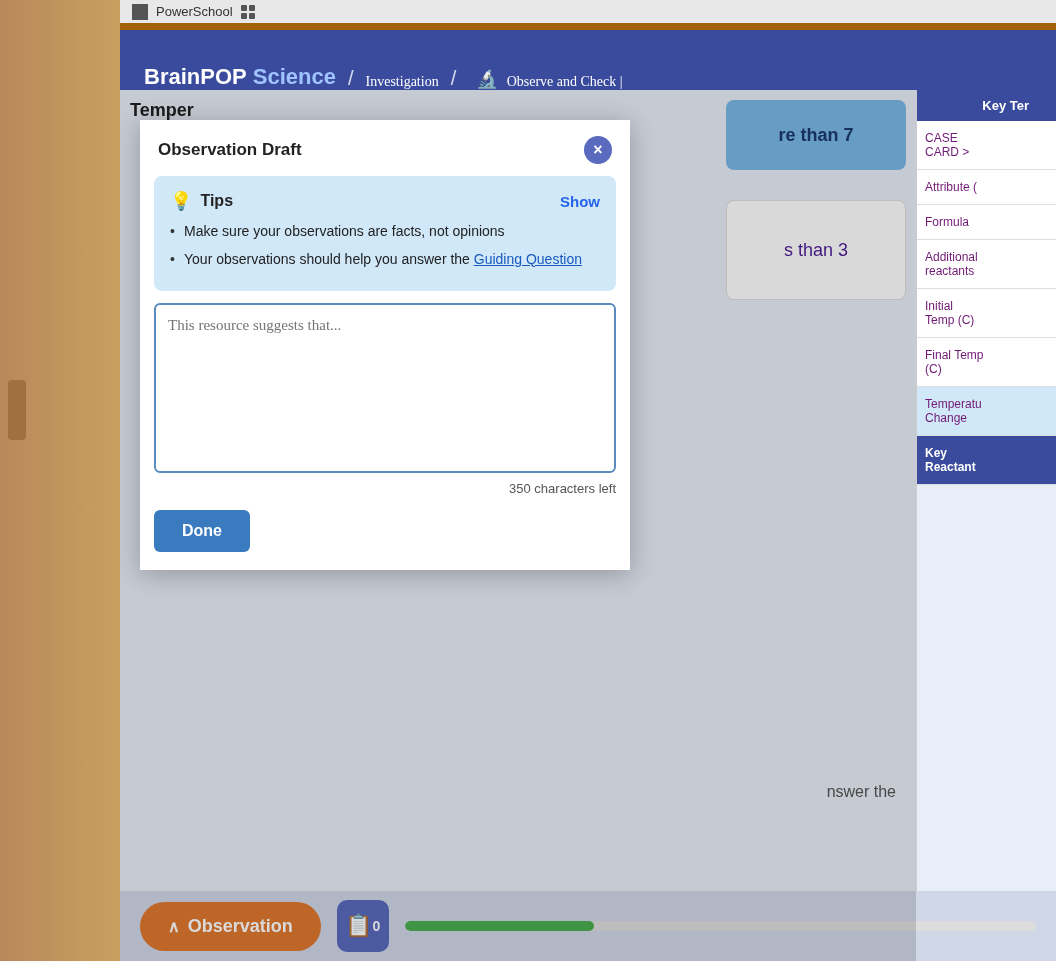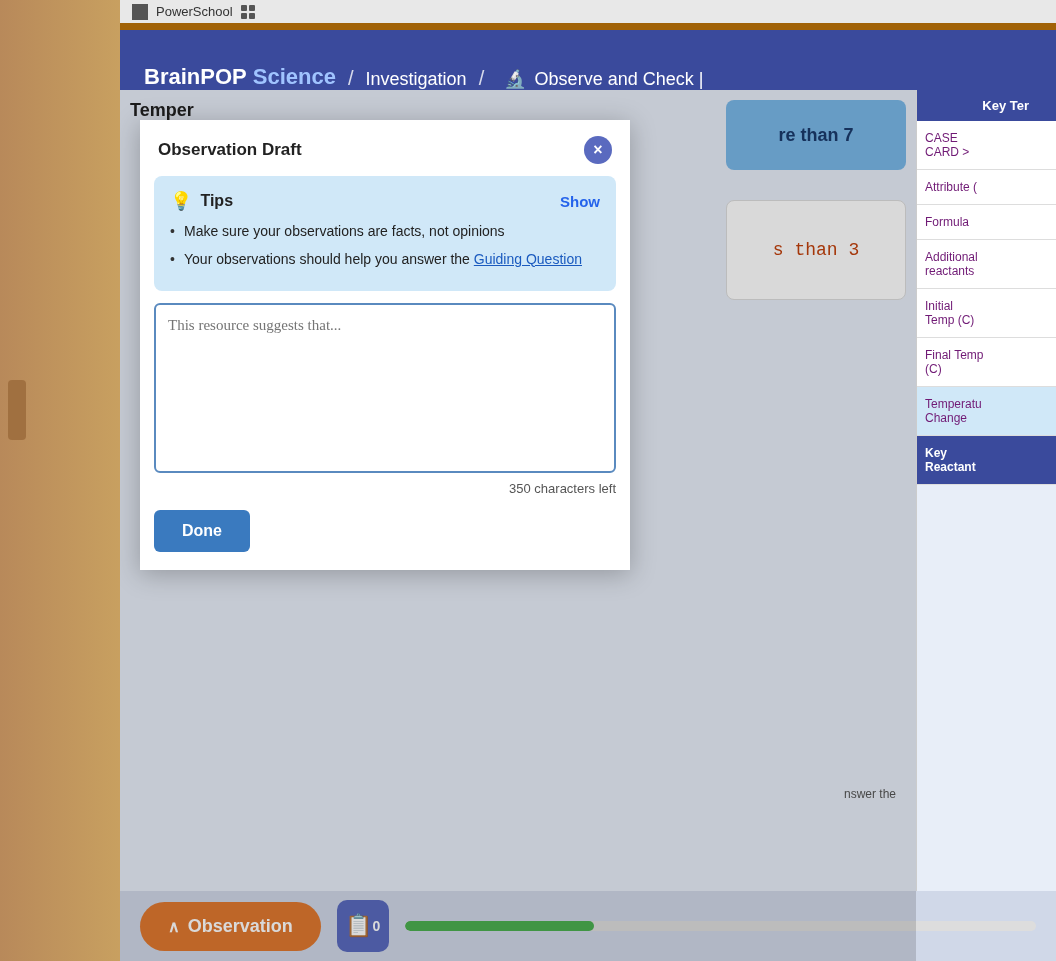--- a/index.html
+++ b/index.html
@@ -75,21 +75,22 @@
       color: #a0c4ff;
     }
     .breadcrumb-sep {
       color: white;
       font-size: 20px;
       margin: 0 12px;
       opacity: 0.8;
     }
     .breadcrumb-item {
       color: white;
-      font-size: 18px;
+      font-size: 14px;
+      font-family: Liberation Serif, serif;
     }
     .breadcrumb-icon {
       margin: 0 8px;
       color: #90c4f8;
       font-size: 18px;
     }
 
     
     .main-content {
       display: flex;
@@ -134,33 +135,32 @@
       border: 1px solid #ddd;
       border-radius: 8px;
       padding: 16px 20px;
       width: 180px;
       height: 100px;
       display: flex;
       align-items: center;
       justify-content: center;
     }
     .card-than-3-text {
-      color: #c2410c;
+      color: #4c1d95;
       font-size: 18px;
       font-weight: 500;
-      font-family: Liberation Mono, monospace;
     }
 
     
     .answer-the-text {
       position: absolute;
       bottom: 160px;
       right: 20px;
       color: #555;
-      font-size: 12px;
+      font-size: 16px;
     }
 
     
     .right-sidebar {
       width: 140px;
       background: #e8eef8;
       border-left: 1px solid #ccc;
       display: flex;
       flex-direction: column;
     }

